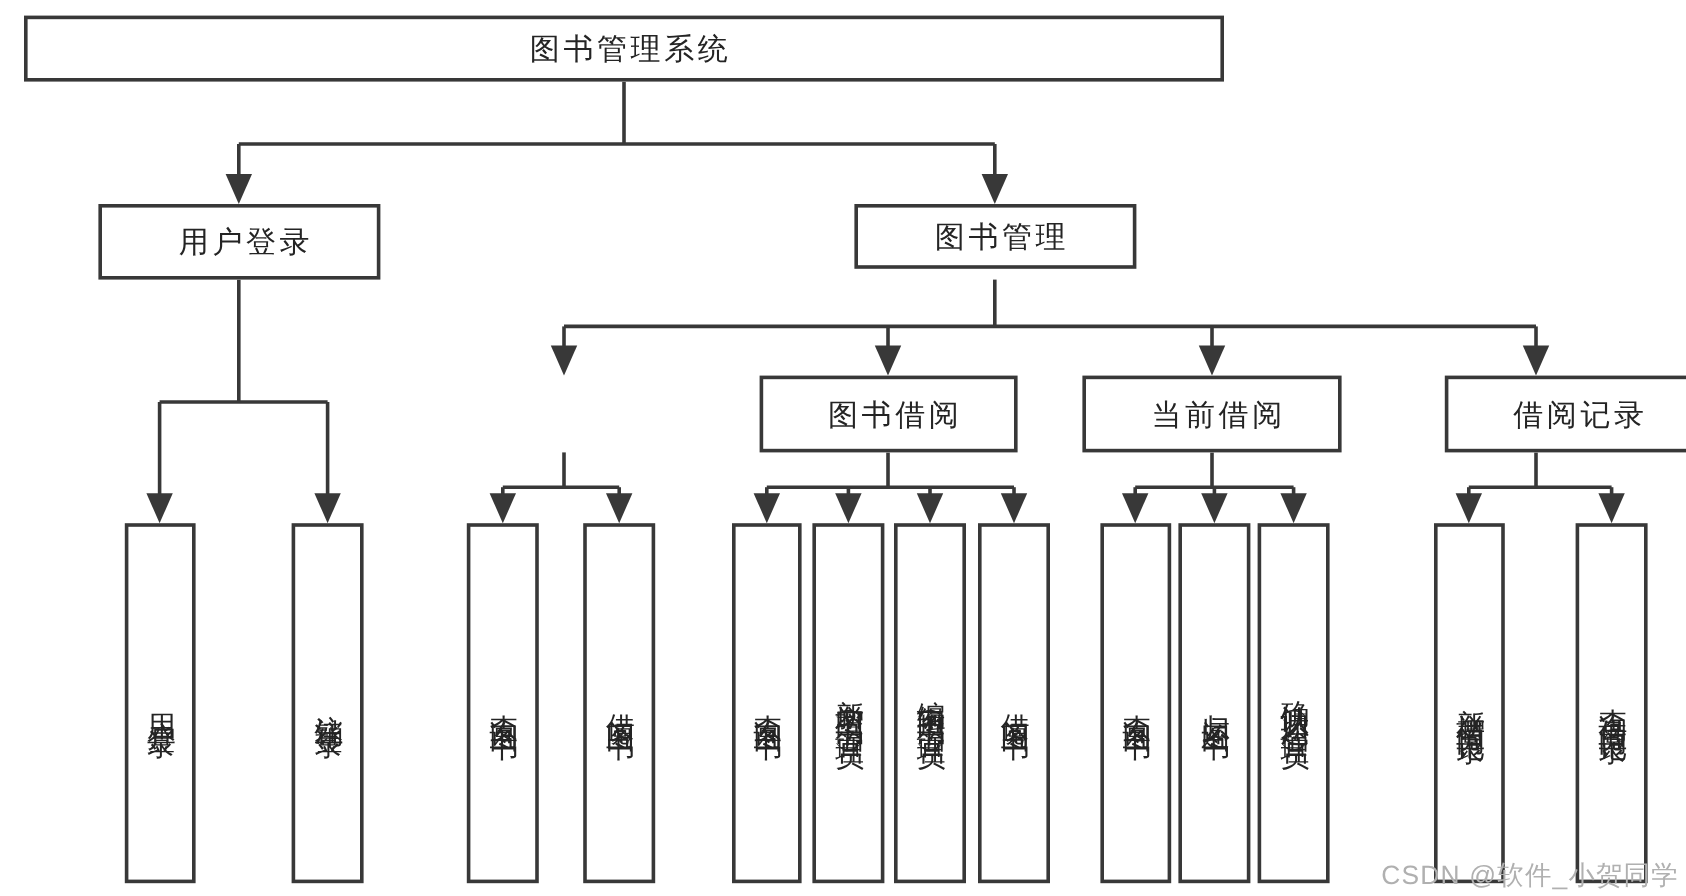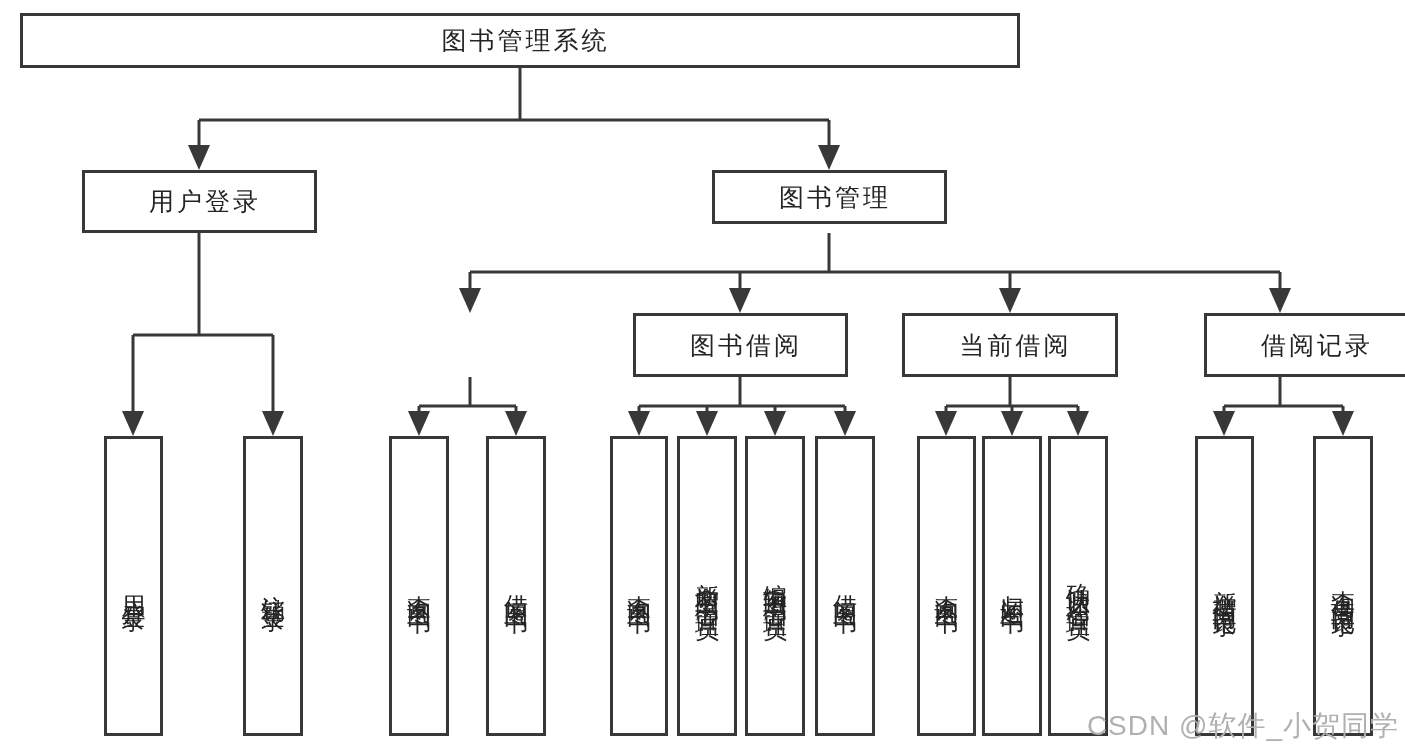--- a/index.html
+++ b/index.html
@@ -69,21 +69,21 @@
   .l-g4a { left: 917px;  width: 59px; }
   .l-g4b { left: 982px;  width: 60px; }
   .l-g4c { left: 1048px; width: 60px; }
   .l-g5a { left: 1195px; width: 59px; }
   .l-g5b { left: 1313px; width: 60px; }
 
   .watermark {
     position: absolute;
     right: 6px;
     bottom: 2px;
-    font-size: 28px;
+    font-size: 22px;
     color: #b0b0b0;
     letter-spacing: 1px;
     z-index: 3;
     white-space: nowrap;
   }
 </style>
 </head>
 <body>
 
 <div id="canvas">

